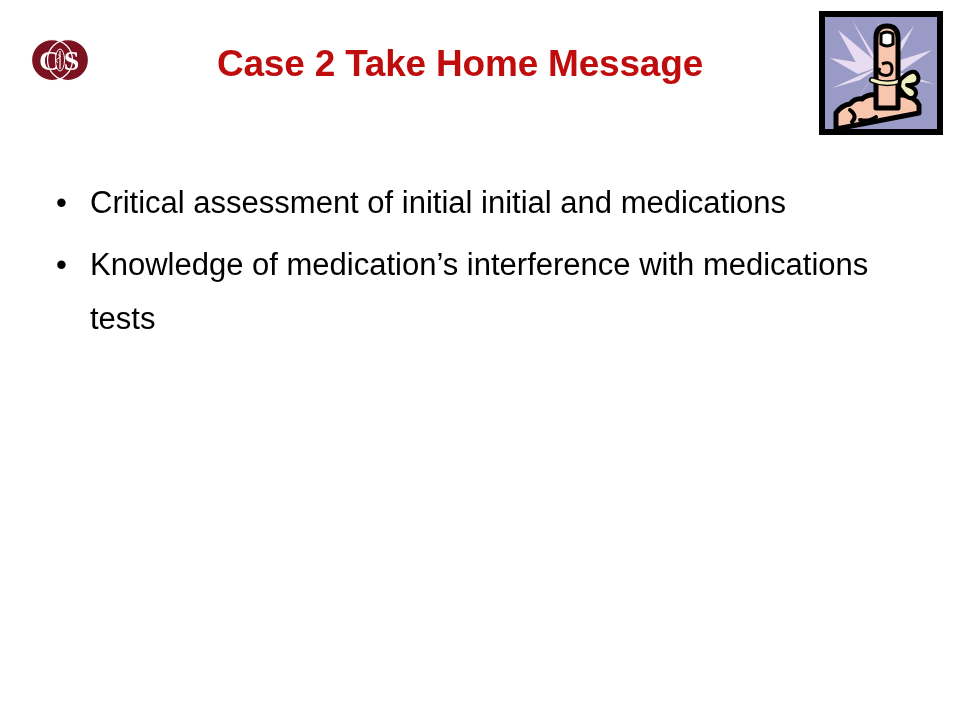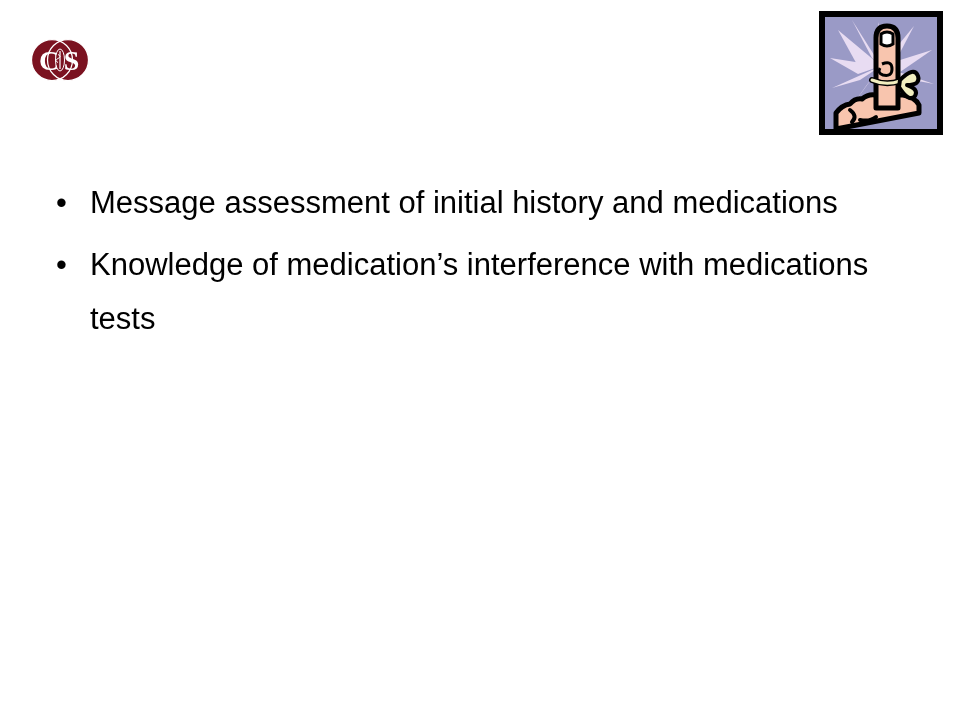--- a/index.html
+++ b/index.html
@@ -101,20 +101,21 @@
 
       <text x="38" y="68" font-family="Liberation Serif, serif" font-size="56" font-weight="bold" fill="#ffffff" text-anchor="middle">C</text>
       <text x="83" y="68" font-family="Liberation Serif, serif" font-size="56" font-weight="bold" fill="#ffffff" text-anchor="middle">S</text>
 
       <ellipse cx="60" cy="48" rx="9" ry="22" fill="#7b1220" stroke="#ffffff" stroke-width="2"></ellipse>
       <path d="M60 30 L60 66" stroke="#ffffff" stroke-width="2.4" fill="none"></path>
       <path d="M56 37 q8 4 0 8 q-8 4 0 8" stroke="#ffffff" stroke-width="2" fill="none"></path>
     </svg>
   </div>
 
+  <div class="title">Case 2 Take Home Message</div>
 
   <div class="clipart">
     <svg viewBox="0 0 130 130" width="130" height="130" aria-hidden="true">
 
       <rect x="3" y="3" width="124" height="124" fill="#000000"></rect>
 
       <rect x="9" y="9" width="112" height="112" fill="#9a9ac6"></rect>
 
       <g fill="#e8dcf2">
         <polygon points="65,58 22,22 44,62"></polygon>
@@ -143,21 +144,21 @@
       <path d="M56,72 q14,6 28,1" stroke="#000000" stroke-width="6" fill="none" stroke-linecap="round"></path>
       <path d="M56,72 q14,6 28,1" stroke="#f2efc0" stroke-width="3" fill="none" stroke-linecap="round"></path>
 
       <path d="M84,72 q14,-14 18,-4 q3,9 -11,9 q12,4 8,11 q-6,7 -16,-9 z" fill="#f2efc0" stroke="#000000" stroke-width="4" stroke-linejoin="round"></path>
     </svg>
   </div>
 
   <div class="body-list">
     <div class="bullet-item">
       <span class="dot">•</span>
-      <span class="txt">Message assessment of initial history and medications</span>
+      <span class="txt">Critical assessment of initial initial and medications</span>
     </div>
     <div class="bullet-item">
       <span class="dot">•</span>
       <span class="txt">Knowledge of medication’s interference with medications tests</span>
     </div>
   </div>
 
 </div>
 
 </body></html>

